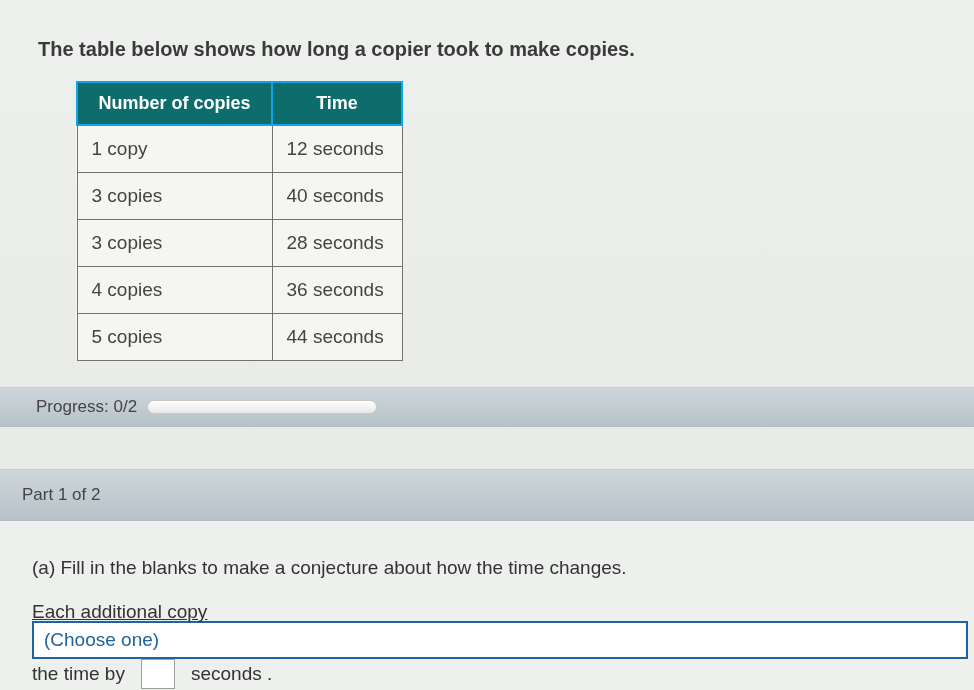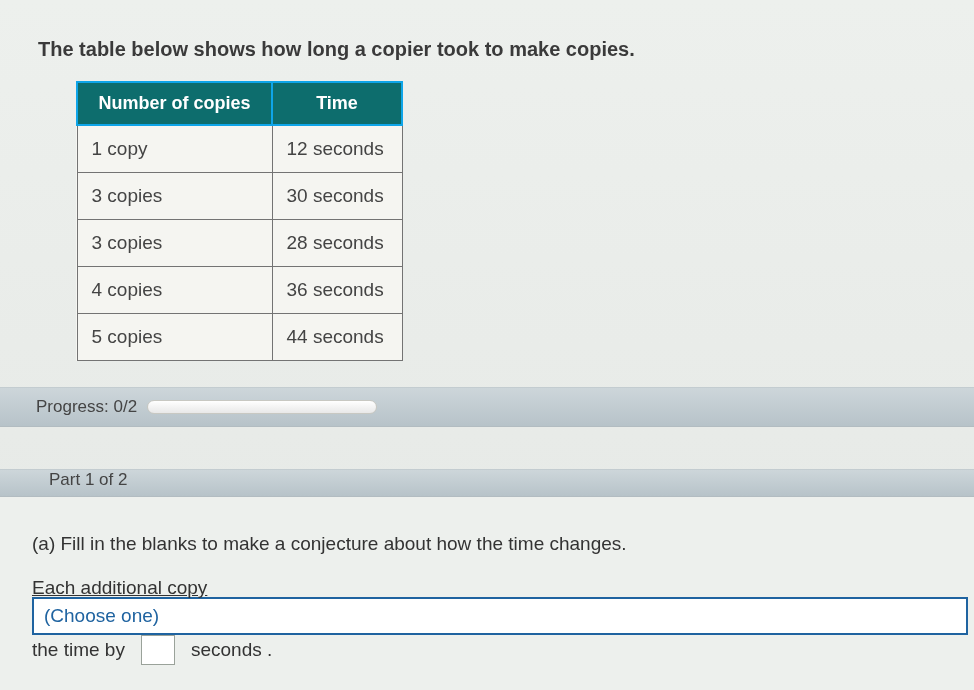--- a/index.html
+++ b/index.html
@@ -73,24 +73,24 @@
       border: 1px solid #c8c8c2;
     }
 
     .spacer {
       height: 42px;
       background: transparent;
     }
 
     .part-bar {
       background: linear-gradient(180deg, #cdd6da 0%, #b7c3c9 100%);
-      height: 28px;
+      height: 52px;
       display: flex;
-      align-items: flex-start;
-      padding-left: 49px;
+      align-items: center;
+      padding-left: 22px;
       font-size: 17px;
       color: #444;
       border-top: 1px solid #c3ccd0;
       border-bottom: 1px solid #b2bcc1;
     }
 
     .content {
       padding: 36px 0 0 32px;
       background: #edf0ed;
       min-height: 200px;
@@ -150,21 +150,21 @@
         <th class="col2">Time</th>
       </tr>
     </thead>
     <tbody>
       <tr>
         <td class="col1">1 copy</td>
         <td class="col2 time-col">12 seconds</td>
       </tr>
       <tr>
         <td class="col1">3 copies</td>
-        <td class="col2 time-col">30 seconds</td>
+        <td class="col2 time-col">40 seconds</td>
       </tr>
       <tr>
         <td class="col1">3 copies</td>
         <td class="col2 time-col">28 seconds</td>
       </tr>
       <tr>
         <td class="col1">4 copies</td>
         <td class="col2 time-col">36 seconds</td>
       </tr>
       <tr>

